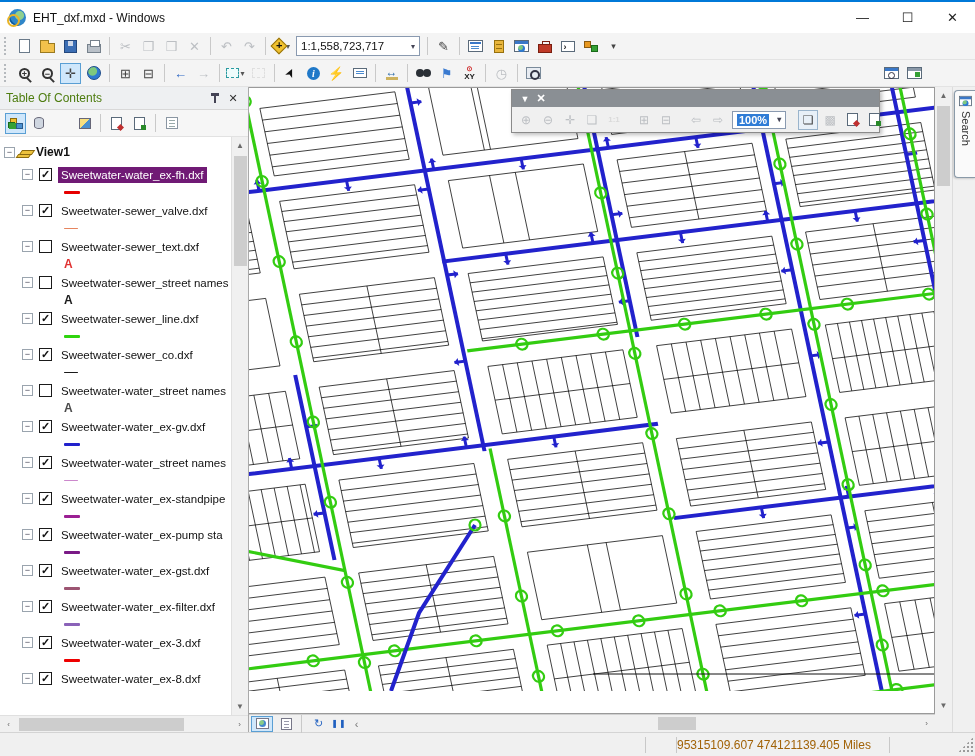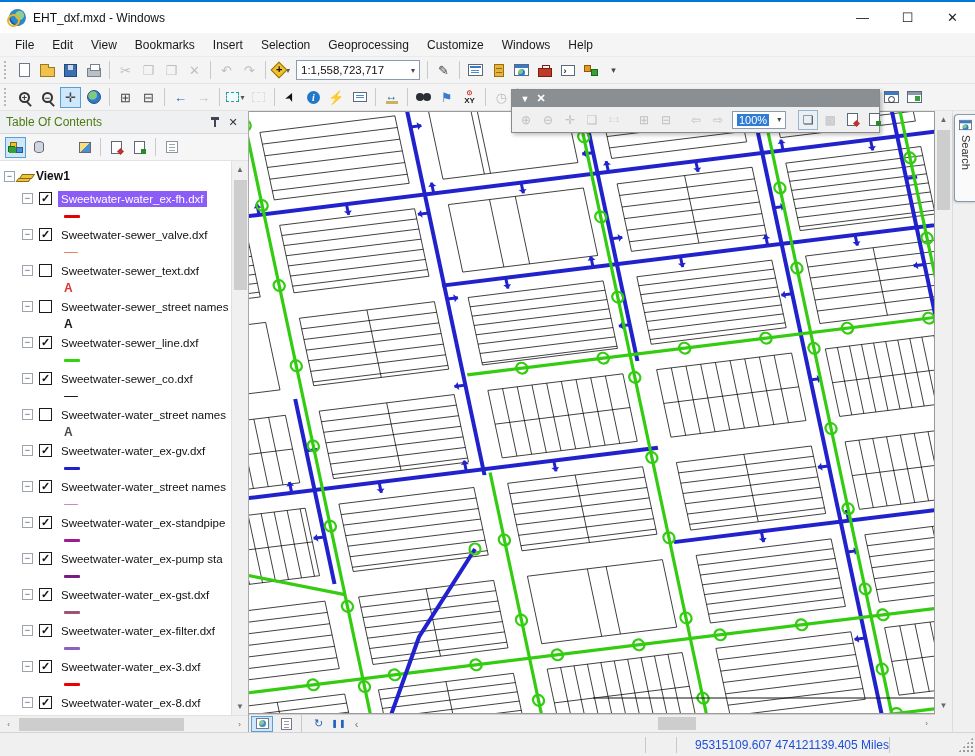--- a/index.html
+++ b/index.html
@@ -112,21 +112,21 @@
   .toc-toolbar .icon.sel { background:#cfe7fb; border:1px solid #5a9fd4; }
   .toc-body { flex:1; display:flex; min-height:0; }
   .toc-tree { flex:1; overflow:hidden; padding:4px 0 0 4px; }
   .tree-root { display:flex; align-items:center; height:22px; }
   .tree-root .rlabel { font-size:12px; font-weight:bold; color:#111; margin-left:2px; }
   .expander { width:11px; height:11px; border:1px solid #9aa4ae; background:#fff; color:#445; font:9px/9px "Liberation Sans",sans-serif; text-align:center; flex:0 0 auto; }
   .layer { margin-left:18px; }
   .lrow { display:flex; align-items:center; height:21px; margin-top:1px; }
   .cb { width:13px; height:13px; border:1.5px solid #1a1a1a; background:#fff; font:bold 11px/11px "Liberation Sans",sans-serif; color:#111; text-align:center; margin:0 6px; flex:0 0 auto; }
   .llabel { font-size:11.5px; color:#111; white-space:nowrap; padding:2px 3px; }
-  .llabel.selected { background:#8b5cf6; color:#fff; }
+  .llabel.selected { background:#701a75; color:#fff; }
   .lsym { height:14px; margin-left:42px; display:flex; align-items:center; }
   .sym-line { width:16px; border-radius:1px; }
   .sym-a { font:bold 12px/12px "Liberation Sans",sans-serif; }
   .toc-vscroll { width:17px; flex:0 0 auto; background:#f0f0f0; border-left:1px solid #e0e0e0; display:flex; flex-direction:column; align-items:center; }
   .sb-arrow { width:17px; height:17px; display:flex; align-items:center; justify-content:center; font-size:8px; color:#6a6a6a; }
   .sb-thumb-v { width:13px; height:110px; background:#cdcdcd; margin-top:2px; }
   .toc-hscroll { height:17px; flex:0 0 auto; background:#f0f0f0; border-top:1px solid #e0e0e0; display:flex; align-items:center; }
   .sb-thumb-h { width:165px; height:13px; background:#cdcdcd; margin-left:2px; }
   .toc-hscroll .sb-arrow:last-child { margin-left:auto; }
 
@@ -150,63 +150,51 @@
   .search-tab-label { writing-mode:vertical-rl; font-size:11px; color:#333; margin-top:4px; }
 
   
   .layout-tb { position:absolute; left:511px; top:87px; width:369px; background:#f0f0f0; border:1px solid #8a8a8a; box-shadow:2px 2px 4px rgba(0,0,0,.25); z-index:60; }
   .layout-tb-title { height:17px; background:#8a8f94; color:#fff; font-size:11px; display:flex; align-items:center; padding:0 5px; }
   .layout-tb-title .t { flex:1; }
   .lt-btn { width:16px; text-align:center; font-size:9px; color:#fff; }
   .lt-btn.x { font-size:11px; font-weight:bold; }
   .layout-tb-row { height:25px; display:flex; align-items:center; padding-left:3px; }
   .layout-tb-row .icon { min-width:20px; height:20px; font-size:12px; }
-  .layout-tb-row .combo { width:58px; height:18px; }
+  .layout-tb-row .combo { width:58px; height:18px;font-weight:bold; }
   .layout-tb-row .combo .cv { background:#2f7cd6; color:#fff; padding:0 2px; font-size:11px; }
   .icon.boxed { border:1px solid #9ab4cc; background:#e8f0f8; }
   .tiny-txt { font:bold 8px/8px "Liberation Sans",sans-serif; }
 
   
   .statusbar { height:24px; background:#f0f0f0; border-top:1px solid #d4d4d4; display:flex; align-items:center; flex:0 0 auto; }
   .st-sep { width:1px; height:16px; background:#c8c8c8; }
   .st-cell-main { flex:1; }
   .st-cell-small { width:30px; }
-  .st-coords { width:212px; text-align:right; font-size:12px; color:#1d4ed8; white-space:nowrap; }
+  .st-coords { width:212px; text-align:left; font-size:12px; color:#a16207; white-space:nowrap; }
   .st-cell-right { width:68px; }
   .resize-grip { width:16px; height:16px; margin-right:1px; background-image:radial-gradient(#9a9a9a 1.2px,transparent 1.3px); background-size:4px 4px; background-position:bottom right; clip-path:polygon(100% 0,100% 100%,0 100%); }
 
   .tb2-right { position:absolute; left:880px; top:2px; display:flex; align-items:center; }
 </style>
 </head>
 <body>
 
 <div class="window">
 
   <div class="titlebar">
     <span class="app-icon"></span>
     <span class="title-text">EHT_dxf.mxd - Windows</span>
     <div class="win-btns">
       <span class="win-btn">—</span>
       <span class="win-btn">☐</span>
       <span class="win-btn">✕</span>
     </div>
   </div>
 
-  <div class="menubar" id="menubar">
-      <span class="menu-item">File</span>
-      <span class="menu-item">Edit</span>
-      <span class="menu-item">View</span>
-      <span class="menu-item">Bookmarks</span>
-      <span class="menu-item">Insert</span>
-      <span class="menu-item">Selection</span>
-      <span class="menu-item">Geoprocessing</span>
-      <span class="menu-item">Customize</span>
-      <span class="menu-item">Windows</span>
-      <span class="menu-item">Help</span>
-    </div>
 
   <div class="toolbar" id="tb1">
       <span class="grip"></span>
       <span class="icon">
         <span class="i-page"></span>
       </span>
       <span class="icon">
         <span class="i-folder"></span>
       </span>
       <span class="icon">

